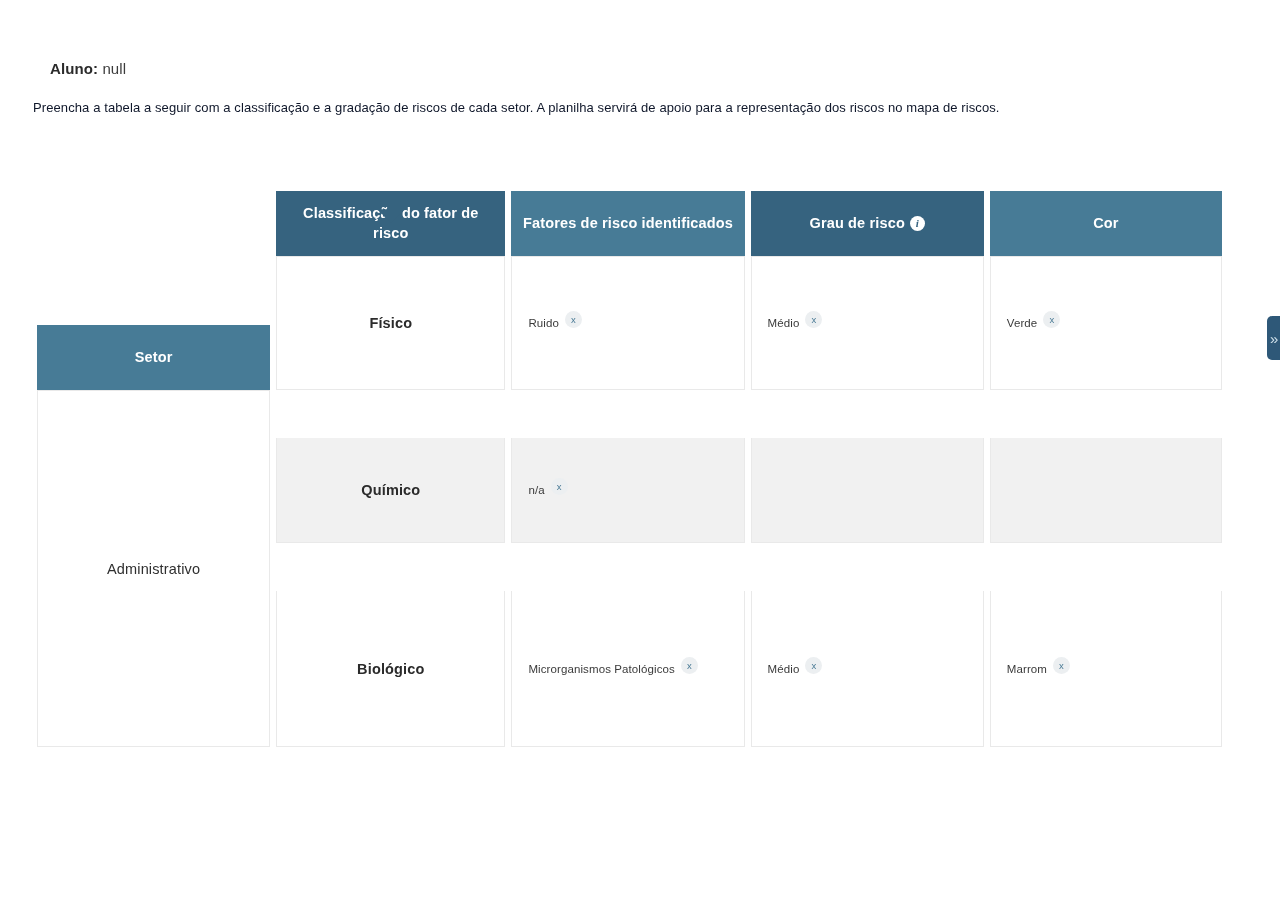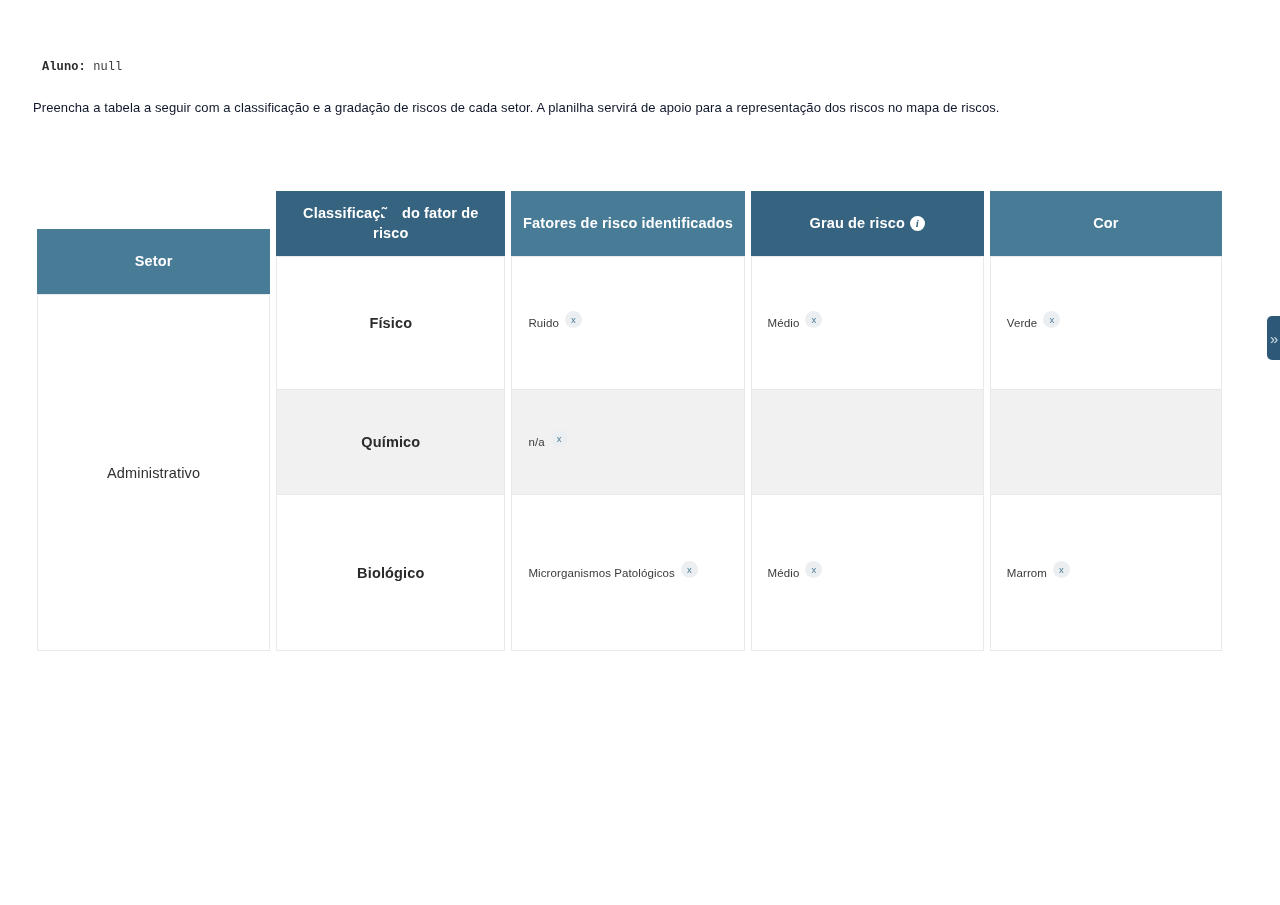--- a/index.html
+++ b/index.html
@@ -14,27 +14,26 @@
   #page {
     position: relative;
     width: 1280px;
     height: 905px;
     background: #ffffff;
   }
 
   
   .aluno-line {
     position: absolute;
-    left: 42px;
+    left: 50px;
     top: 60px;
-    font-size: 12px;
+    font-size: 15px;
     color: #3c3c3c;
     letter-spacing: .1px;
     white-space: nowrap;
-    font-family: Liberation Mono, monospace;
   }
   .aluno-line .aluno-label { font-weight: bold; color: #2b2b2b; }
   .aluno-line .aluno-value { font-weight: normal; color: #3c3c3c; }
 
   .intro-text {
     position: absolute;
     left: 33px;
     top: 100px;
     font-size: 13px;
     color: #0f172a;
@@ -107,21 +106,21 @@
     font-weight: bold;
     line-height: 15px;
     text-align: center;
     font-family: "Liberation Serif", serif;
     font-style: italic;
     vertical-align: -2px;
     margin-left: 5px;
   }
 
   
-  .cells { display: flex; flex-direction: column; }
+  .cells { display: flex; flex-direction: column; gap: 48px; }
 
   .cell {
     border: 1px solid #e9e9e9;
     border-top: none;
     background: #ffffff;
     display: flex;
     align-items: center;
     padding: 0 16px;
     position: relative;
   }

